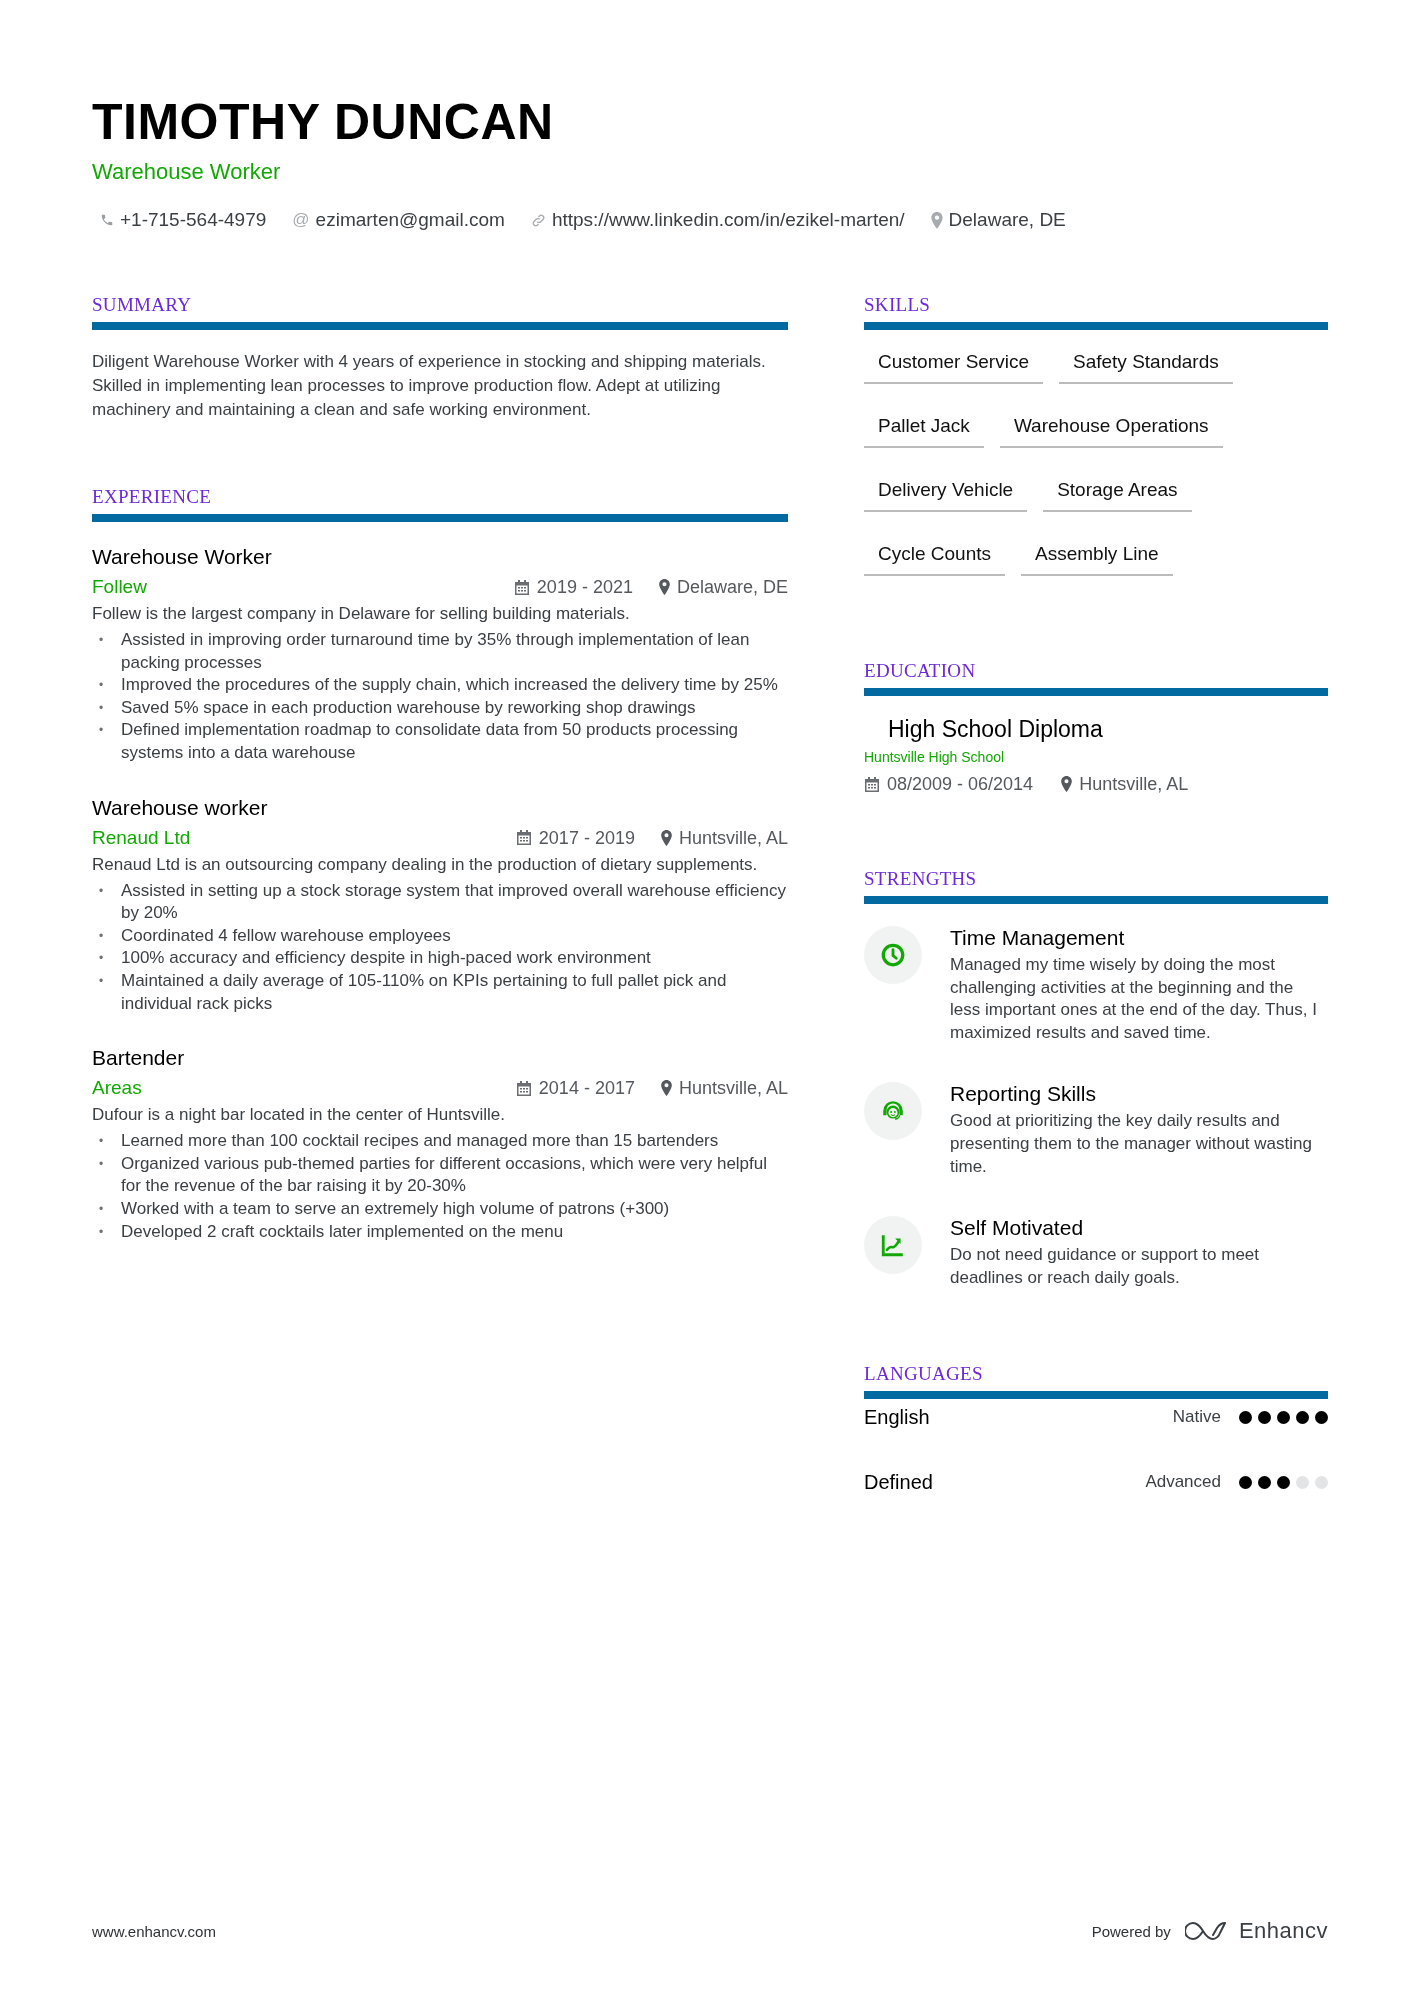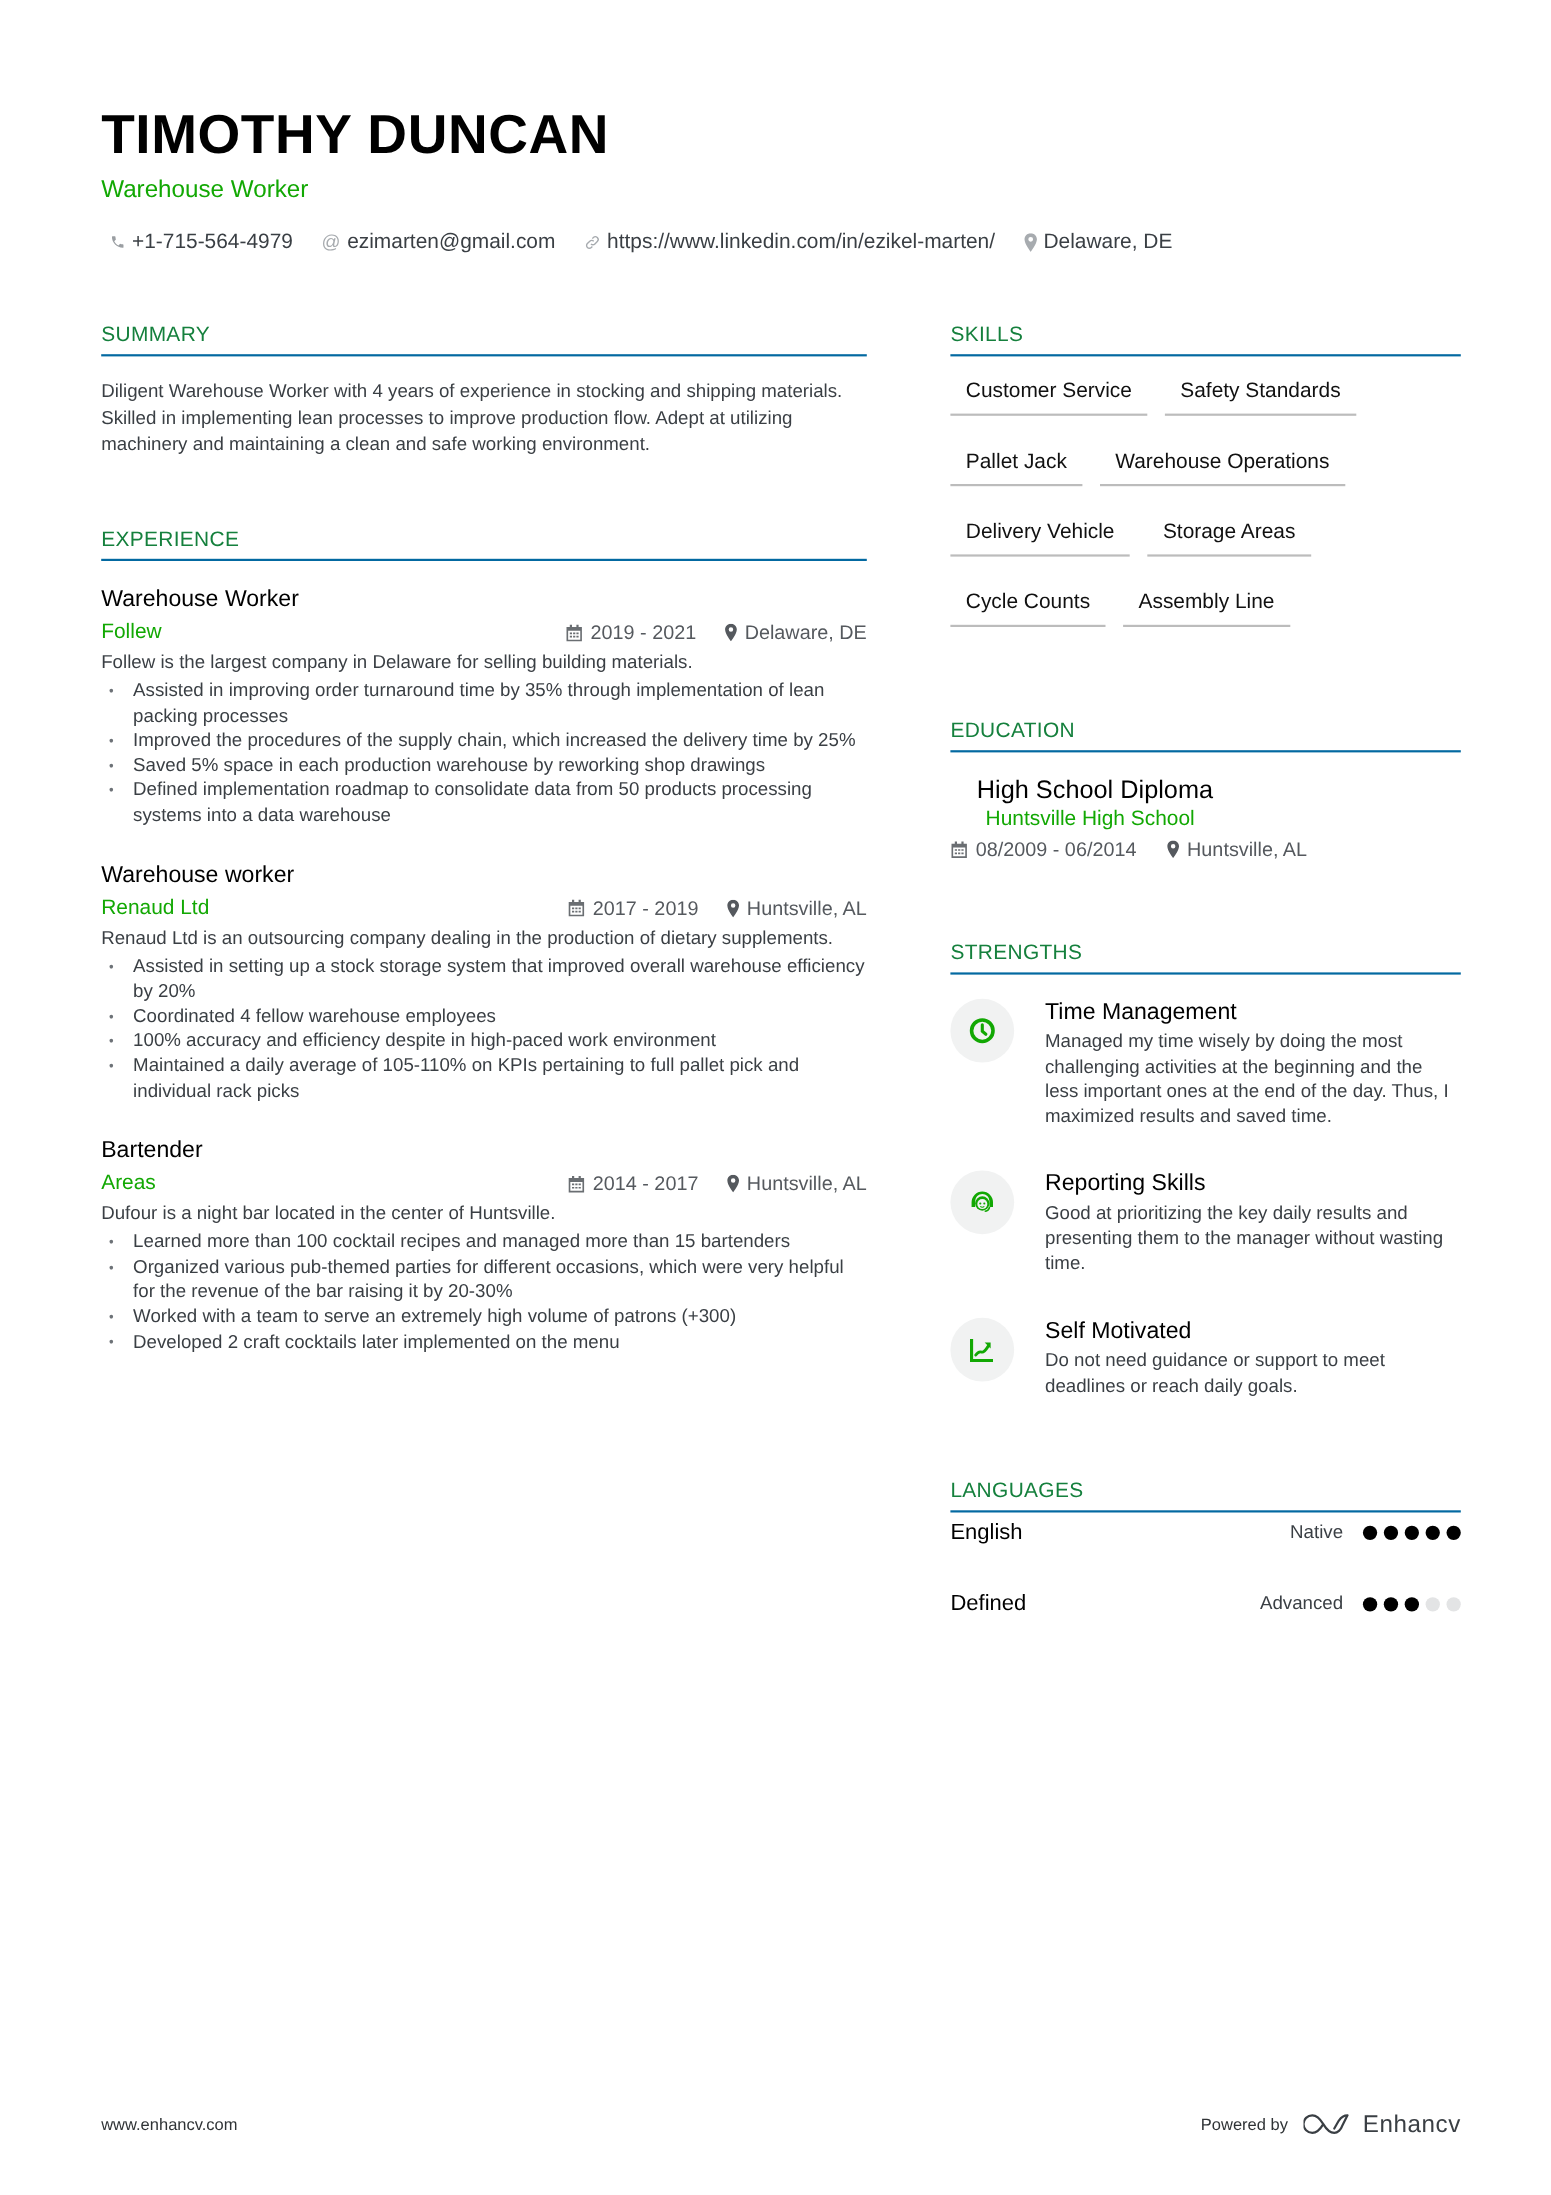--- a/index.html
+++ b/index.html
@@ -10,21 +10,21 @@
   .header { position: absolute; left: 92px; top: 92px; width: 1230px; }
   .name { font-size: 50px; font-weight: 700; color: #000; letter-spacing: 0.5px; line-height: 60px; }
   .title { font-size: 22px; color: #12a803; margin-top: 6px; line-height: 28px; }
   .contacts { display: flex; gap: 26px; margin-top: 22px; font-size: 19px; color: #3a3f44; line-height: 24px; align-items: center; padding-left: 8px; }
   .contact { display: flex; align-items: center; gap: 6px; text-align: right; }
   .contact svg { flex: none; }
 
   .col-left { position: absolute; left: 92px; top: 292px; width: 696px; }
   .col-right { position: absolute; left: 864px; top: 292px; width: 464px; }
 
-  .section-title { font-size: 19px; color: #15803d; letter-spacing: 0.3px; line-height: 26px; padding-bottom: 4px; border-bottom: 2px solid #0369a1; text-transform: uppercase; }
+  .section-title { font-size: 19px; color: #6d28d9; letter-spacing: 0.3px; line-height: 26px; padding-bottom: 4px; border-bottom: 8px solid #0369a1; text-transform: uppercase; font-family: Liberation Serif, serif; }
 
   .summary-text { margin-top: 20px; font-size: 17px; line-height: 24px; color: #3a3f44; }
 
   .exp-section { margin-top: 62px; }
   .job { margin-top: 20px; }
   .job + .job { margin-top: 28px; }
   .job-title { font-size: 21px; color: #000; line-height: 30px; }
   .job-meta { display: flex; justify-content: space-between; align-items: center; margin-top: 1px; line-height: 28px; }
   .company { font-size: 19px; color: #12a803; }
   .meta-right { display: flex; gap: 26px; font-size: 18px; color: #55595e; align-items: center; }
@@ -32,21 +32,21 @@
   .job-desc { font-size: 17px; line-height: 23px; color: #3a3f44; margin-top: 1px; }
   .bullets { list-style: none; margin-top: 4px; }
   .bullets li { position: relative; padding-left: 29px; font-size: 17px; line-height: 22.6px; color: #3a3f44; }
   .bullets li::before { content: "\2022"; position: absolute; left: 7px; top: 0; font-size: 12px; color: #6d7277; }
 
   .skills { display: flex; flex-wrap: wrap; gap: 24px 16px; margin-top: 14px; }
   .skill { font-size: 19px; color: #111; padding: 6px 14px 8px 14px; border-bottom: 2px solid #bcbcbc; line-height: 24px; }
 
   .edu-section { margin-top: 82px; }
   .edu-degree { font-size: 23px; color: #000; line-height: 30px; margin-top: 18px; margin-left: 24px; }
-  .edu-school { font-size: 19px; color: #12a803; line-height: 26px; margin-left: 32px; }
+  .edu-school { font-size: 14px; color: #12a803; line-height: 26px; }
   .edu-meta { display: flex; gap: 28px; font-size: 18px; color: #55595e; margin-top: 2px; line-height: 24px; }
 
   .str-section { margin-top: 70px; }
   .strengths { margin-top: 20px; }
   .strength { display: flex; gap: 28px; }
   .strength + .strength { margin-top: 36px; }
   .str-icon { flex: none; width: 58px; height: 58px; border-radius: 50%; background: #f1f2f2; display: flex; align-items: center; justify-content: center; margin-top: 2px; }
   .str-body { flex: 1; }
   .str-title { font-size: 21px; color: #000; line-height: 28px; }
   .str-desc { font-size: 17px; line-height: 22.6px; color: #3a3f44; margin-top: 2px; }

